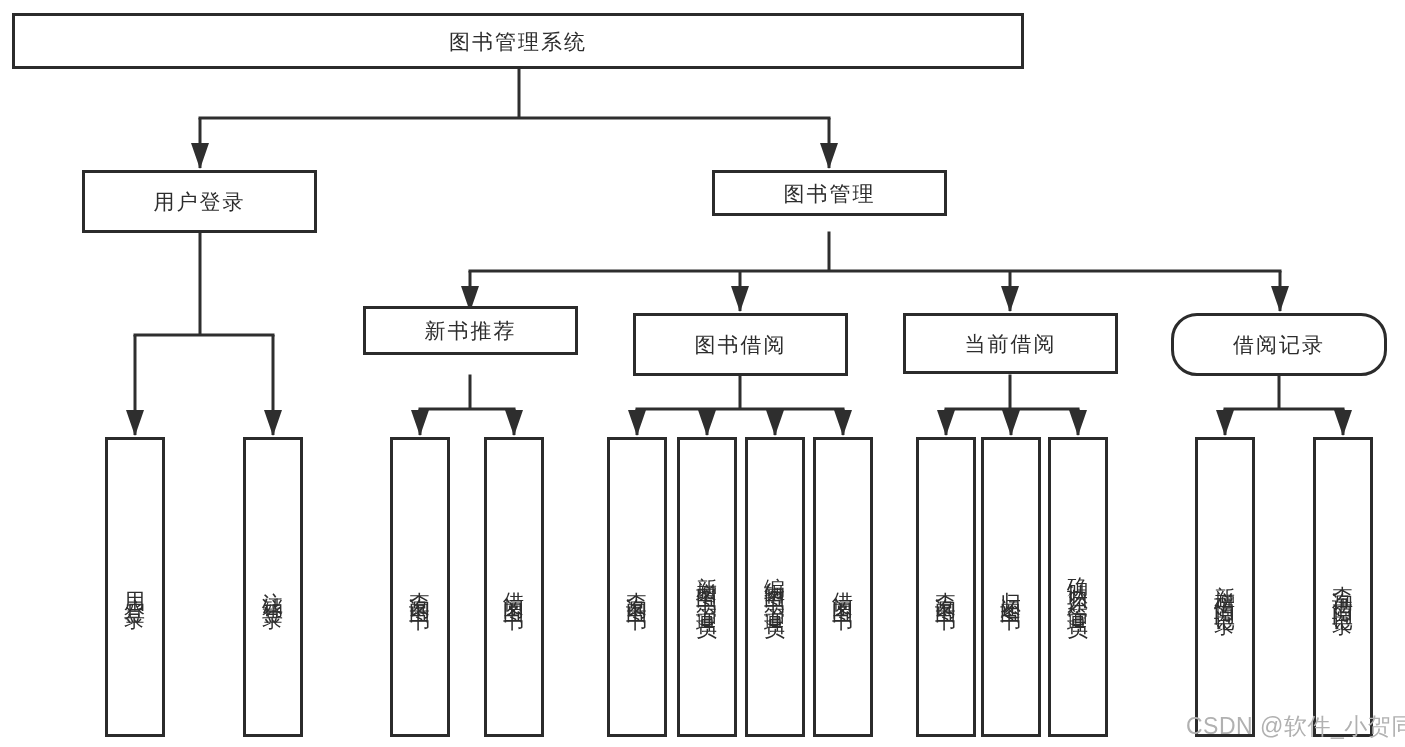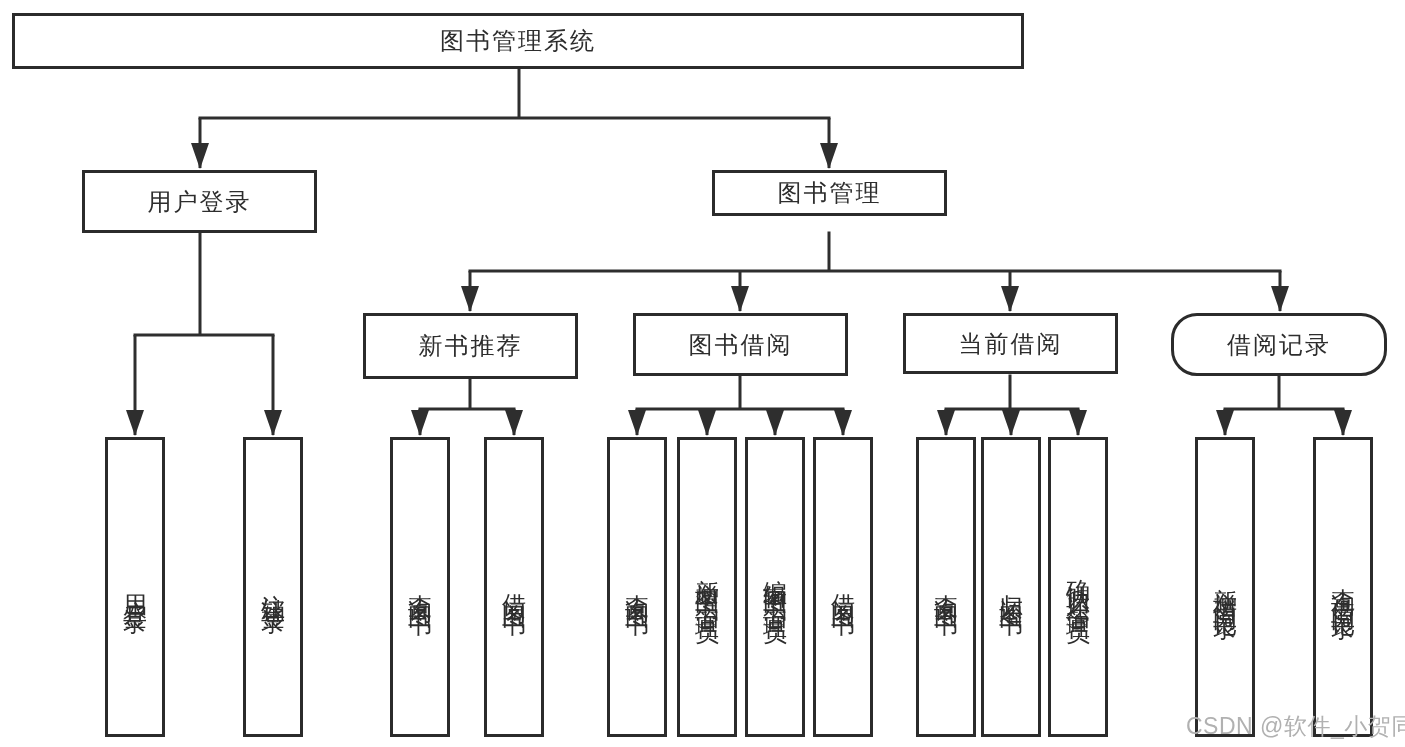--- a/index.html
+++ b/index.html
@@ -19,21 +19,21 @@
     z-index: 1;
   }
   .box {
     position: absolute;
     box-sizing: border-box;
     border: 3px solid #2b2b2b;
     background: #ffffff;
     display: flex;
     align-items: center;
     justify-content: center;
-    font-size: 24px;
+    font-size: 21px;
     color: #2d2d2d;
     letter-spacing: 2px;
     z-index: 2;
     line-height: 1;
   }
   .leaf {
     width: 60px;
     top: 437px;
     height: 300px;
   }
@@ -100,21 +100,21 @@
     <span>图书管理系统</span>
   </div>
 
   <div class="box" style="left:82px;top:170px;width:235px;height:63px;">
     <span>用户登录</span>
   </div>
   <div class="box" style="left:712px;top:170px;width:235px;height:46px;">
     <span>图书管理</span>
   </div>
 
-  <div class="box" style="left:363px;top:313px;width:215px;height:66px;">
+  <div class="box" style="left:363px;top:306px;width:215px;height:49px;">
     <span>新书推荐</span>
   </div>
   <div class="box" style="left:633px;top:313px;width:215px;height:63px;">
     <span>图书借阅</span>
   </div>
   <div class="box" style="left:903px;top:313px;width:215px;height:61px;">
     <span>当前借阅</span>
   </div>
   <div class="box" style="left:1171px;top:313px;width:216px;height:63px;border-radius:26px;">
     <span>借阅记录</span>

